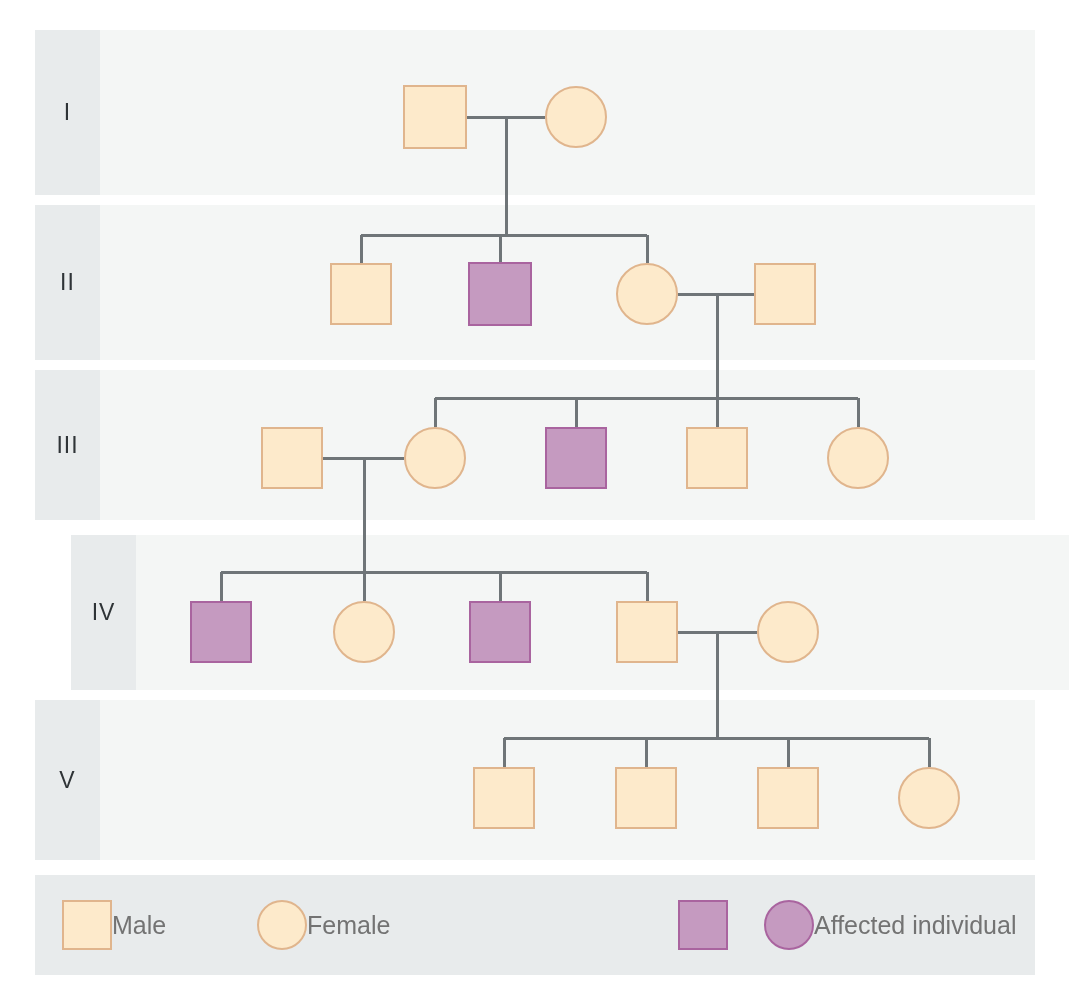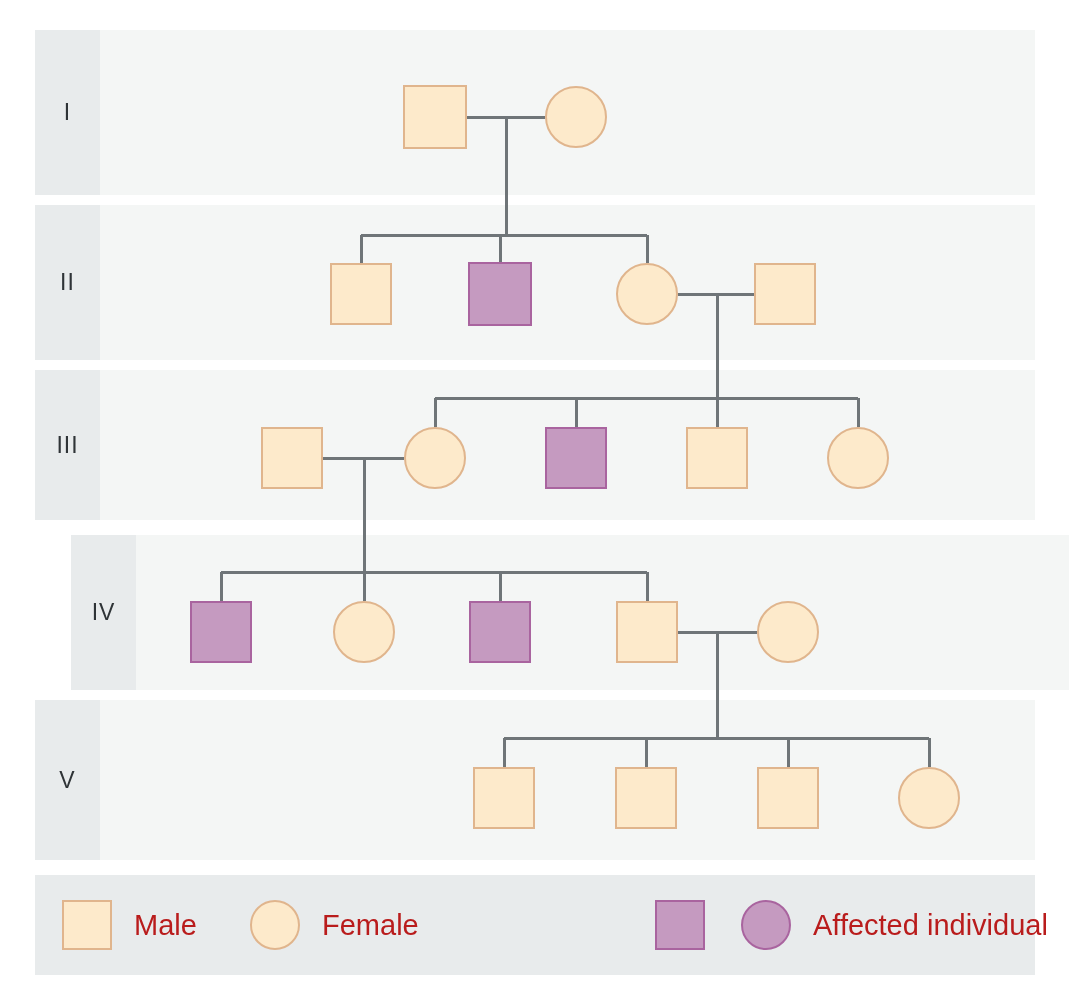--- a/index.html
+++ b/index.html
@@ -77,23 +77,22 @@
     box-sizing: border-box;
     border: 2px solid #e0b58d;
     background: #fdeacb;
   }
   .legend-swatch-circle.affected {
     border-color: #a9649f;
     background: #c59ac0;
   }
   .legend-text {
     font-family: "Liberation Sans", sans-serif;
-    font-size: 29px;
-    color: #b91c1c;
-    margin-left: 22px;
+    font-size: 25px;
+    color: #737373;
     white-space: nowrap;
     font-weight: 300;
   }
   svg#pedigree-lines {
     position: absolute;
     left: 0; top: 0;
     width: 1069px;
     height: 999px;
     pointer-events: none;
   }
@@ -210,24 +209,24 @@
   <div class="node square" style="left:473px;top:767px;width:62px;height:62px;"></div>
   <div class="node square" style="left:615px;top:767px;width:62px;height:62px;"></div>
   <div class="node square" style="left:757px;top:767px;width:62px;height:62px;"></div>
   <div class="node circle" style="left:898px;top:767px;width:62px;height:62px;"></div>
 
   <div class="legend-bar">
     <div class="legend-item" style="left:27px;">
       <span class="legend-swatch-square"></span>
       <span class="legend-text">Male</span>
     </div>
-    <div class="legend-item" style="left:215px;text-align:right;">
+    <div class="legend-item" style="left:222px;text-align:right;">
       <span class="legend-swatch-circle"></span>
       <span class="legend-text">Female</span>
     </div>
-    <div class="legend-item" style="left:620px;">
+    <div class="legend-item" style="left:643px;">
       <span class="legend-swatch-square affected"></span>
       <span class="legend-swatch-circle affected" style="margin-left:36px;"></span>
       <span class="legend-text">Affected individual</span>
     </div>
   </div>
 
 </div>
 
 </body></html>

